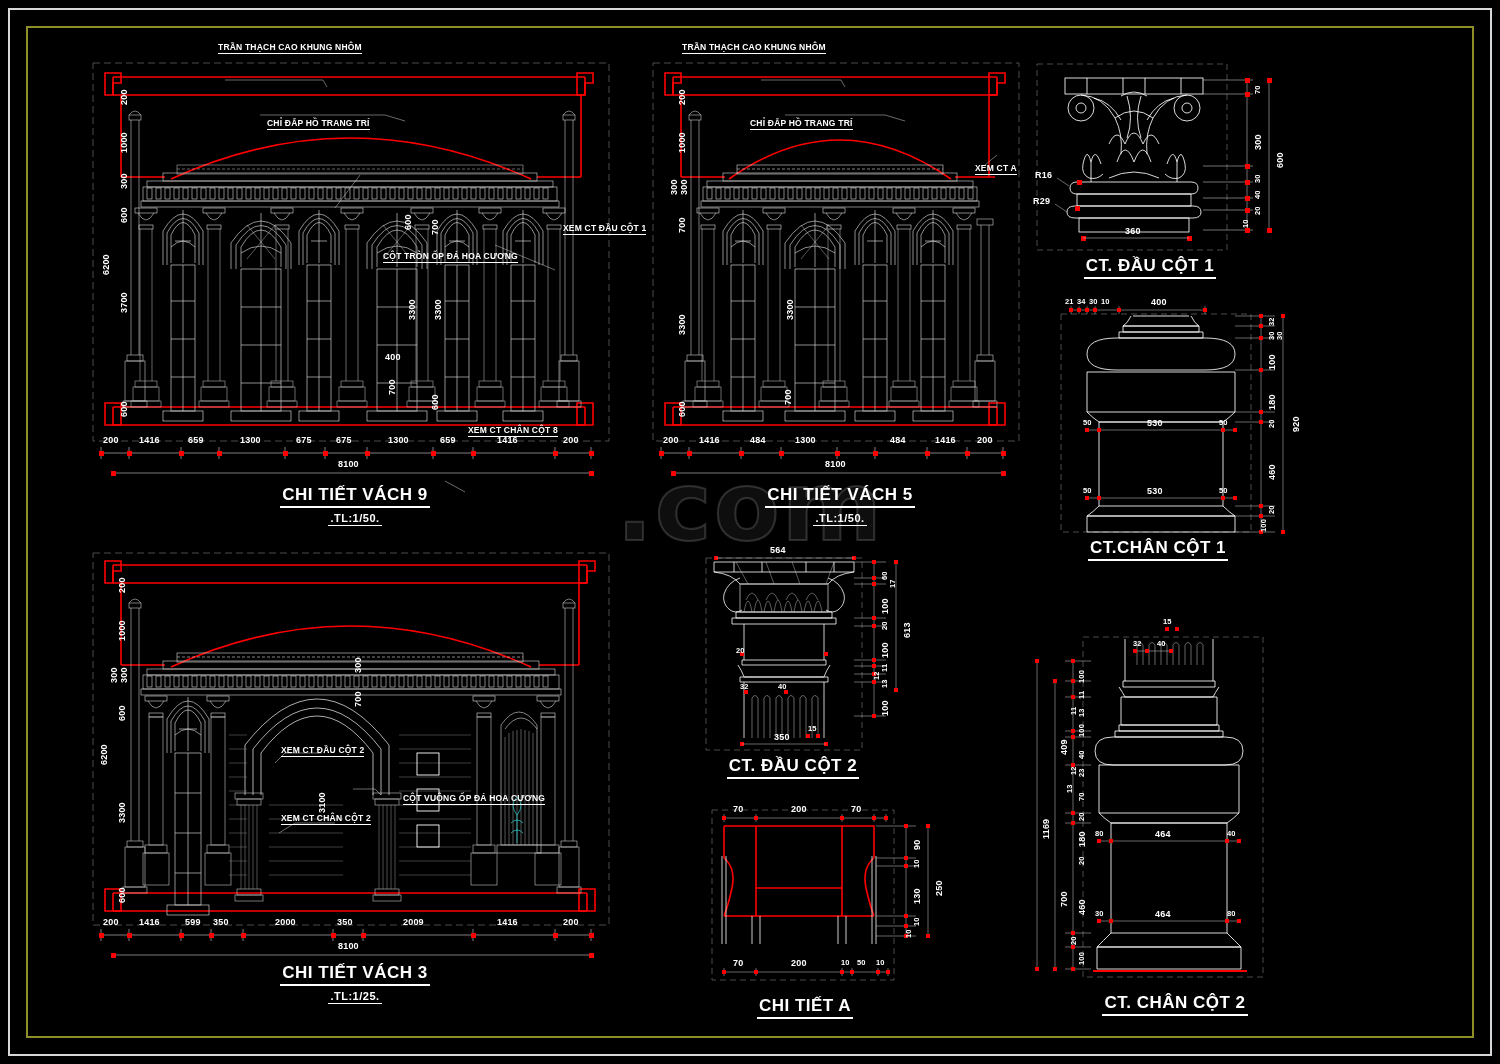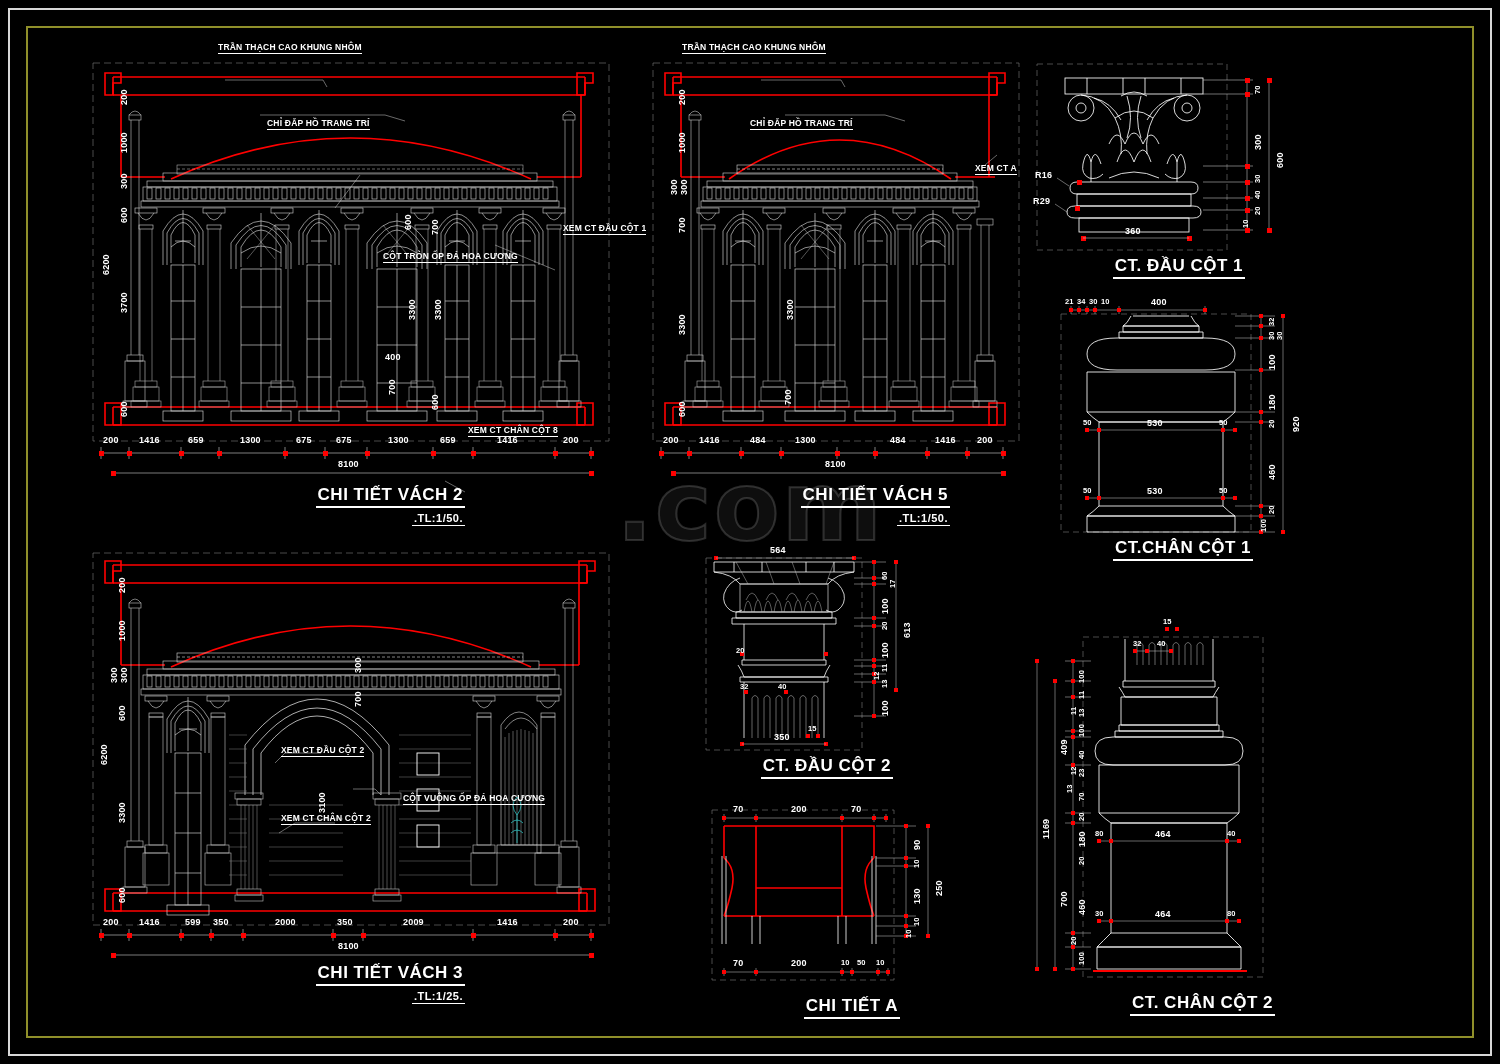--- a/index.html
+++ b/index.html
@@ -44,21 +44,21 @@
     letter-spacing:0.2px;
   }
   .dimtext.vert{ transform-origin:0 0; transform:rotate(-90deg); }
   .dimtext.tiny{ font-size:7.5px; }
   .note{
     position:absolute; color:#fff; font-size:8.5px; font-weight:bold;
     white-space:nowrap; border-bottom:1px solid #fff; padding-bottom:1px;
     letter-spacing:.2px;
   }
   .title{
-    position:absolute; color:#fff; font-weight:bold; text-align:right;
+    position:absolute; color:#fff; font-weight:bold; text-align:center;
     white-space:nowrap; letter-spacing:.5px;
   }
   .title .main{ font-size:17px; border-bottom:2px solid #fff; display:inline-block; padding:0 2px 1px;}
   .title .sub{ font-size:11px; border-bottom:1.5px solid #fff; display:inline-block; margin-top:3px; padding:0 2px 1px;}
 </style>
 </head>
 <body>
 
 <div id="sheet">
 
@@ -379,21 +379,21 @@
     <span class="dimtext vert" style="left:345px;top:355px;">600</span>
     <span class="dimtext vert" style="left:345px;top:180px;">700</span>
 
     <span class="note" style="left:133px;top:-13px;">TRẦN THẠCH CAO KHUNG NHÔM</span>
     <span class="note" style="left:182px;top:63px;">CHỈ ĐẮP HỒ TRANG TRÍ</span>
     <span class="note" style="left:298px;top:196px;">CỘT TRÒN ỐP ĐÁ HOA CƯƠNG</span>
     <span class="note" style="left:478px;top:168px;text-align:right;">XEM CT ĐẦU CỘT 1</span>
     <span class="note" style="left:383px;top:370px;">XEM CT CHÂN CỘT 8</span>
 
     <div class="title" style="left:160px;top:430px;width:220px;">
-      <div><span class="main">CHI TIẾT VÁCH 2</span></div>
+      <div><span class="main">CHI TIẾT VÁCH 9</span></div>
       <div><span class="sub">.TL:1/50.</span></div>
     </div>
   </div>
 
   <div class="panel" style="left:645px;top:55px;width:390px;height:480px;">
     <svg width="390" height="400" viewBox="0 0 390 400">
       <g stroke="#6a6a6a" fill="none" stroke-width="0.7">
         <rect x="8" y="8" width="366" height="378" stroke-dasharray="7 4"></rect>
       </g>
       <g stroke="#ff0000" fill="none" stroke-width="1.6">

